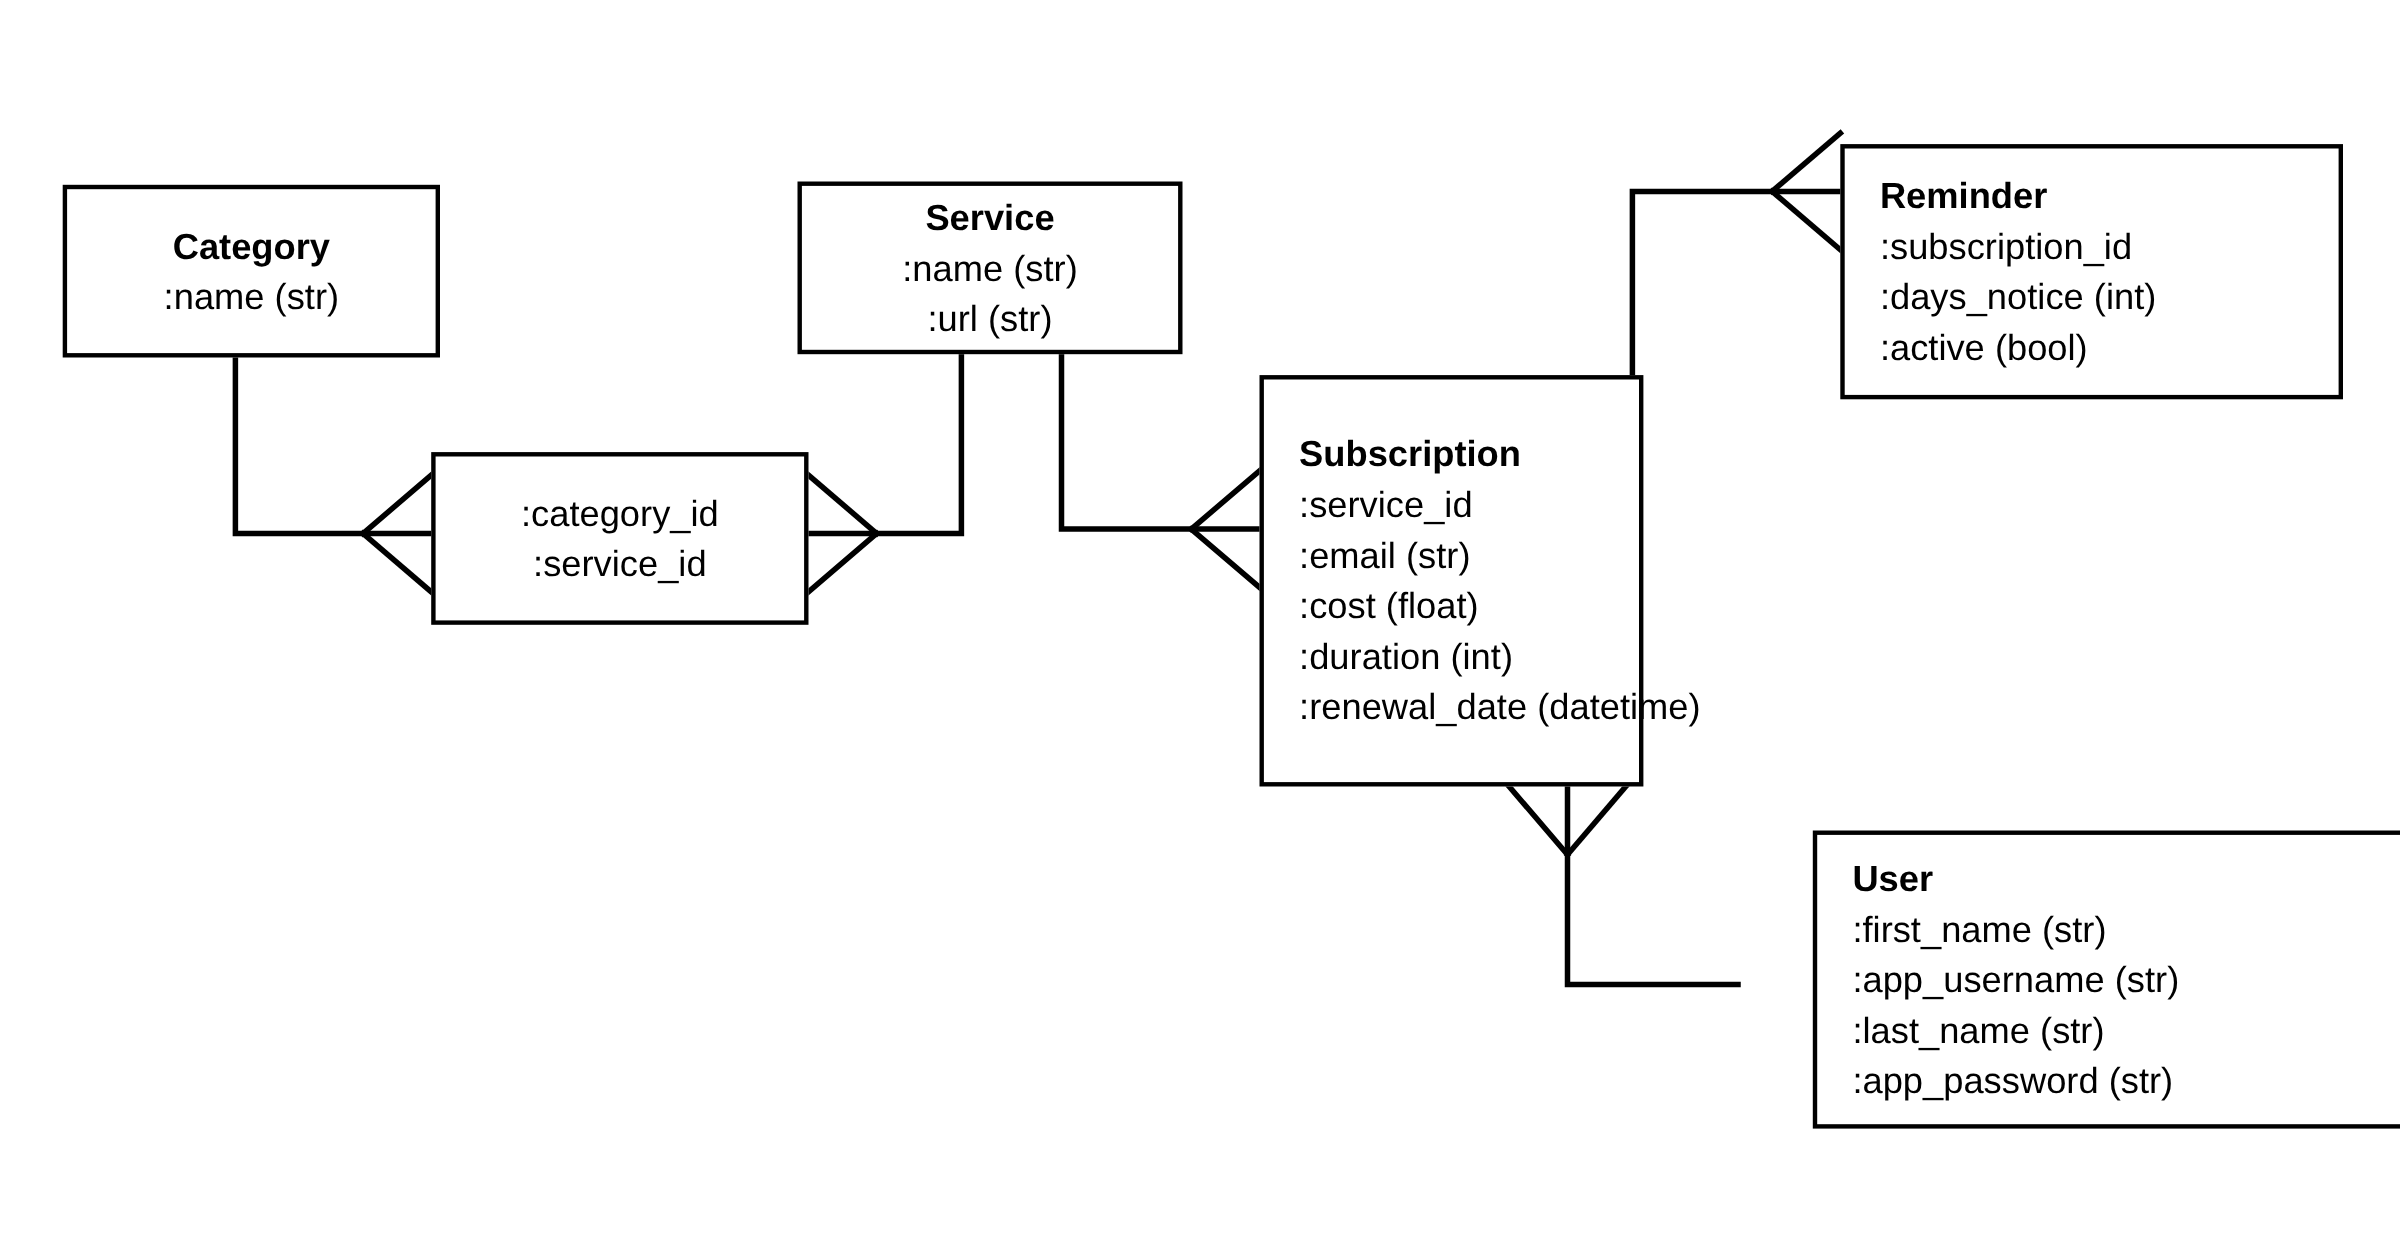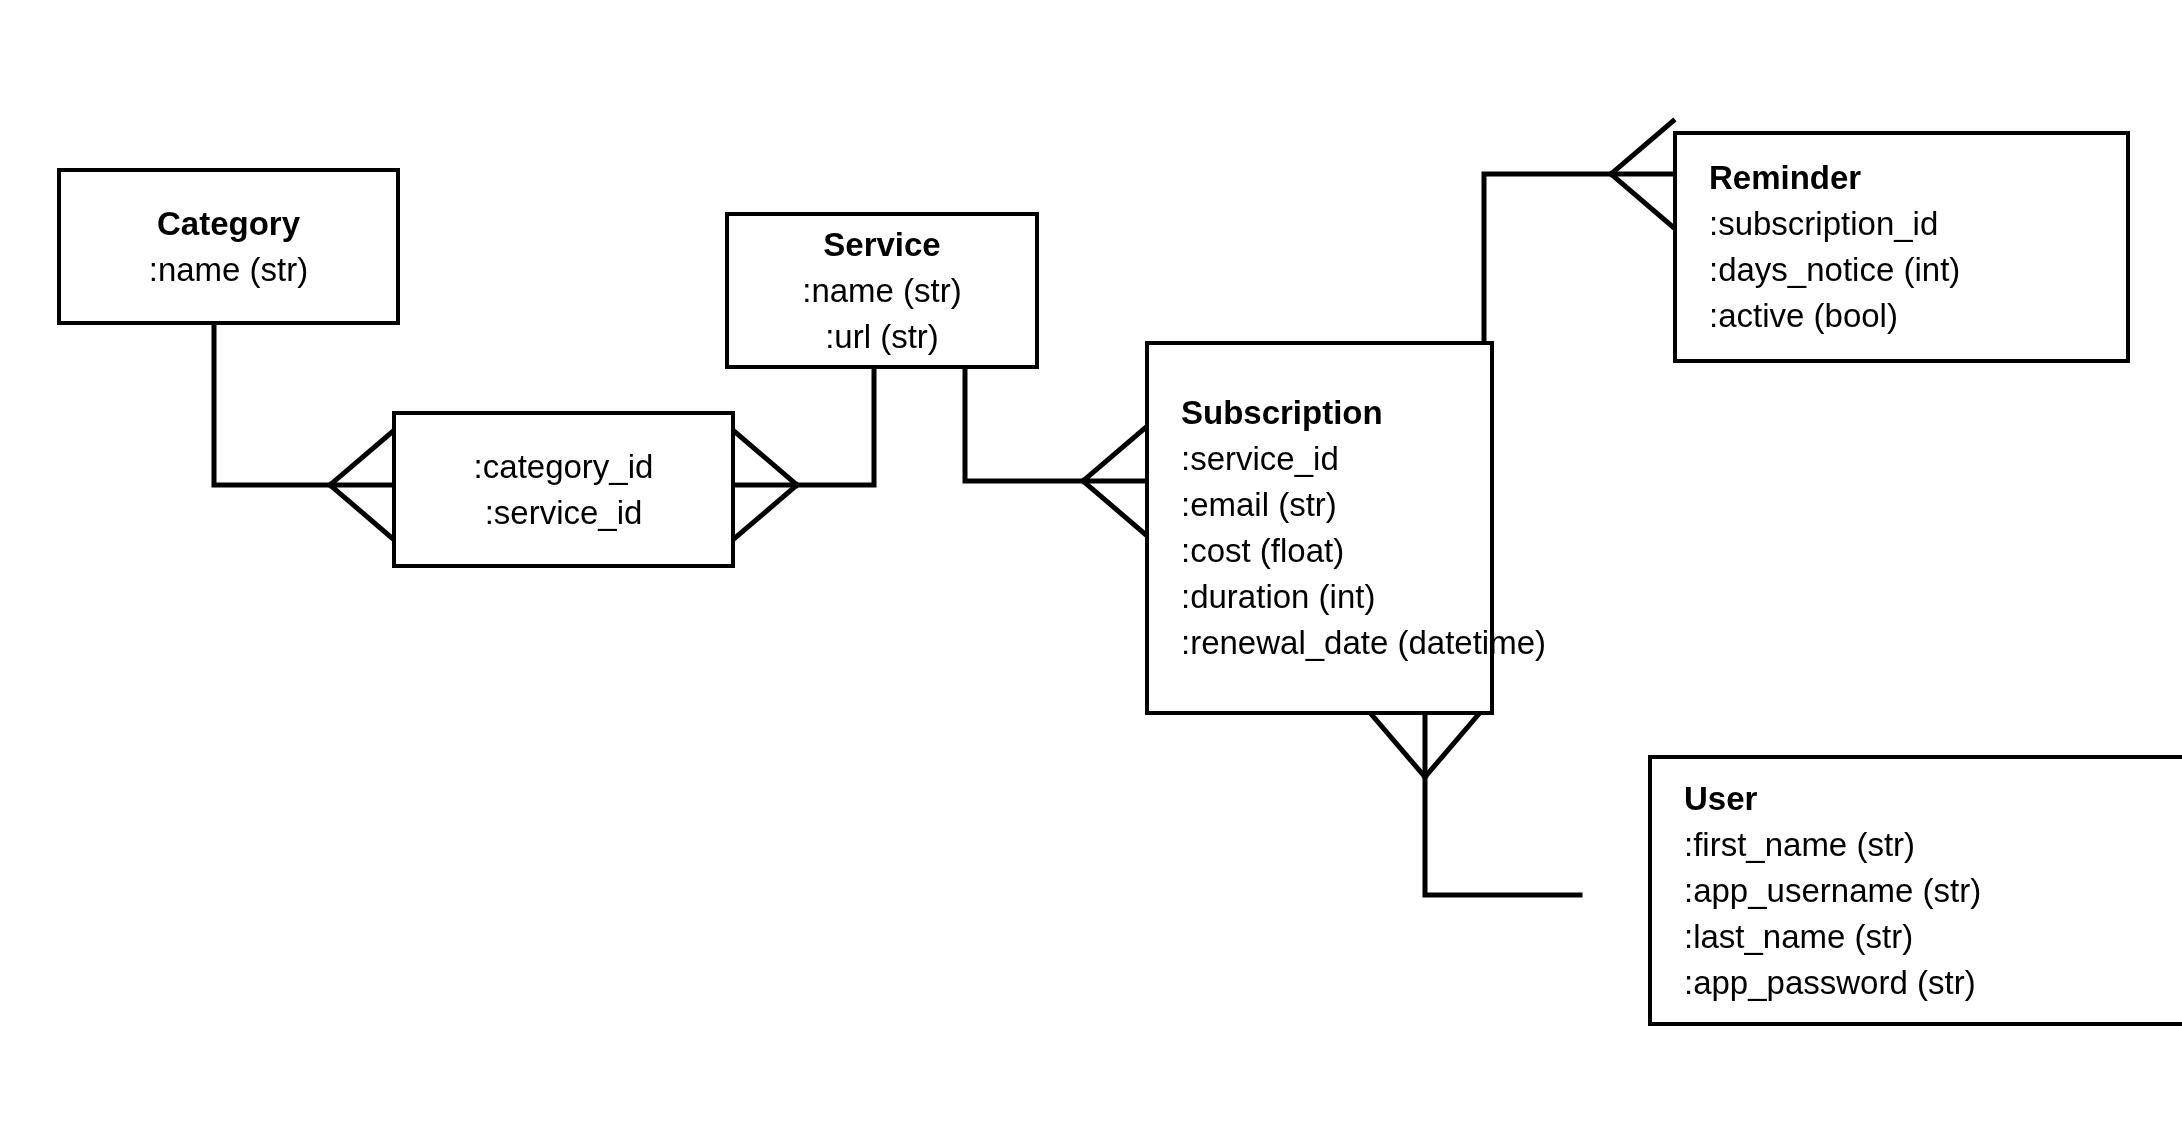--- a/index.html
+++ b/index.html
@@ -99,21 +99,21 @@
     </g>
   </svg>
 
   <div class="entity-box align-center" style="left:57px; top:168px; width:343px; height:157px;">
     <div class="entity-inner">
       <div class="entity-title">Category</div>
       <div class="entity-attr">:name (str)</div>
     </div>
   </div>
 
-  <div class="entity-box align-center" style="left:725px; top:165px; width:314px; height:157px;margin-top:47px;">
+  <div class="entity-box align-center" style="left:725px; top:165px; width:350px; height:157px;">
     <div class="entity-inner">
       <div class="entity-title">Service</div>
       <div class="entity-attr">:name (str)</div>
       <div class="entity-attr">:url (str)</div>
     </div>
   </div>
 
   <div class="entity-box align-center" style="left:392px; top:411px; width:343px; height:157px;">
     <div class="entity-inner">
       <div class="entity-attr">:category_id</div>

